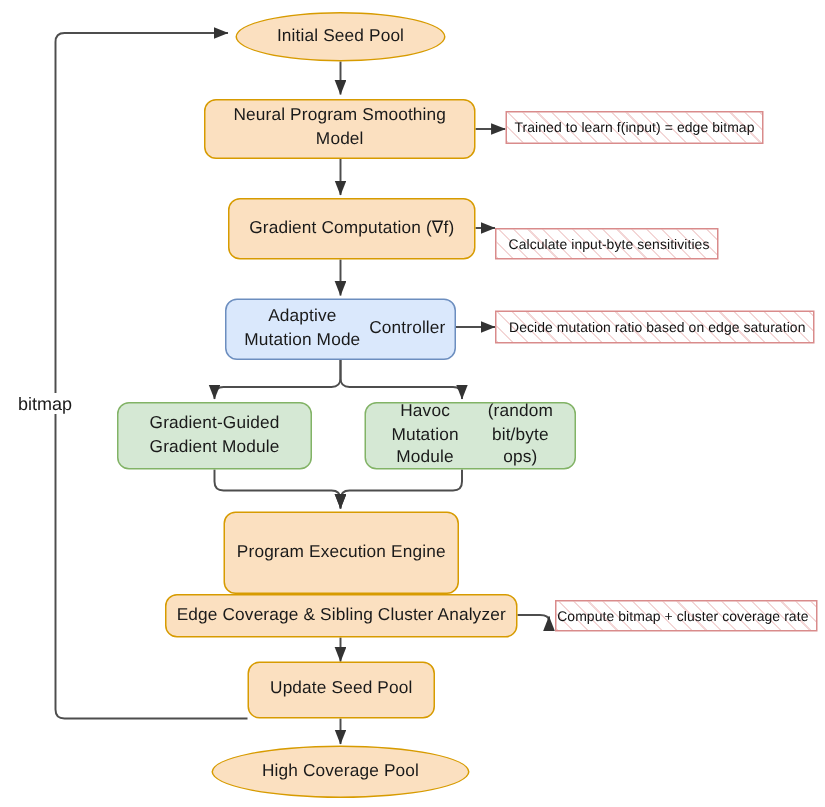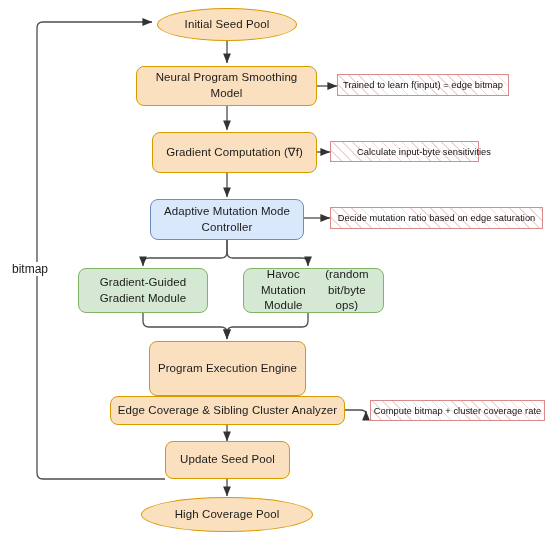--- a/index.html
+++ b/index.html
@@ -59,21 +59,21 @@
   }
   .node.green {
     background: #d5e8d4;
     border-color: #82b366;
   }
   .note {
     position: absolute;
     box-sizing: border-box;
     display: flex;
     align-items: center;
-    justify-content: center;
+    justify-content: flex-end;
     text-align: left;
     font-size: 9.3px;
     color: #111111;
     letter-spacing: 0.05px;
     padding: 2px 5px;
     border: 1.2px solid #d98b8b;
     background-color: #ffffff;
     background-image: repeating-linear-gradient(
       45deg,
       rgba(216, 120, 120, 0.30) 0px,
@@ -134,21 +134,21 @@
   </div>
 
   <div class="node process orange" style="left:136px; top:66px; width:181px; height:40px;">
     <span>Neural Program Smoothing Model</span>
   </div>
 
   <div class="node process orange" style="left:152px; top:132px; width:165px; height:41px;align-items:center;">
     <span>Gradient Computation (∇f)</span>
   </div>
 
-  <div class="node process blue" style="left:150px; top:199px; width:154px; height:41px; flex-direction:column;">
+  <div class="node process blue" style="left:150px; top:199px; width:154px; height:41px; flex-direction:row;">
     <span>Adaptive Mutation Mode</span>
     <span>Controller</span>
   </div>
 
   <div class="node process green" style="left:78px; top:268px; width:130px; height:45px; flex-direction:column;">
     <span>Gradient-Guided</span>
     <span>Gradient Module</span>
   </div>
 
   <div class="node process green" style="left:243px; top:268px; width:141px; height:45px; flex-direction:row;">
@@ -169,21 +169,21 @@
   </div>
 
   <div class="node terminator orange" style="left:141px; top:497px; width:172px; height:35px;">
     <span>High Coverage Pool</span>
   </div>
 
   <div class="note" style="left:337px; top:74px; width:172px; height:22px;">
     <span>Trained to learn f(input) = edge bitmap</span>
   </div>
 
-  <div class="note" style="left:330px; top:141px; width:149px; height:21px;padding-left:44px;">
+  <div class="note" style="left:330px; top:152px; width:149px; height:21px;padding-left:44px;">
     <span>Calculate input-byte sensitivities</span>
   </div>
 
   <div class="note" style="left:330px; top:207px; width:213px; height:22px;">
     <span>Decide mutation ratio based on edge saturation</span>
   </div>
 
   <div class="note" style="left:370px; top:400px; width:175px; height:21px;">
     <span>Compute bitmap + cluster coverage rate</span>
   </div>

